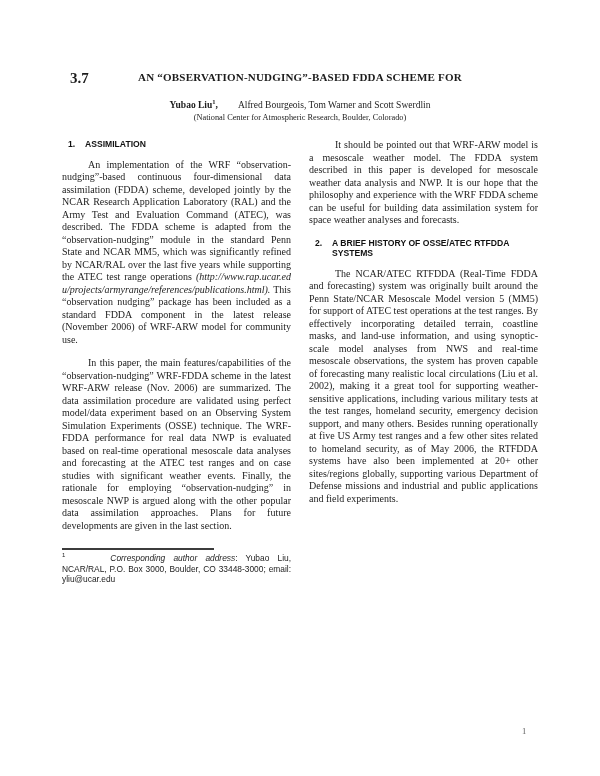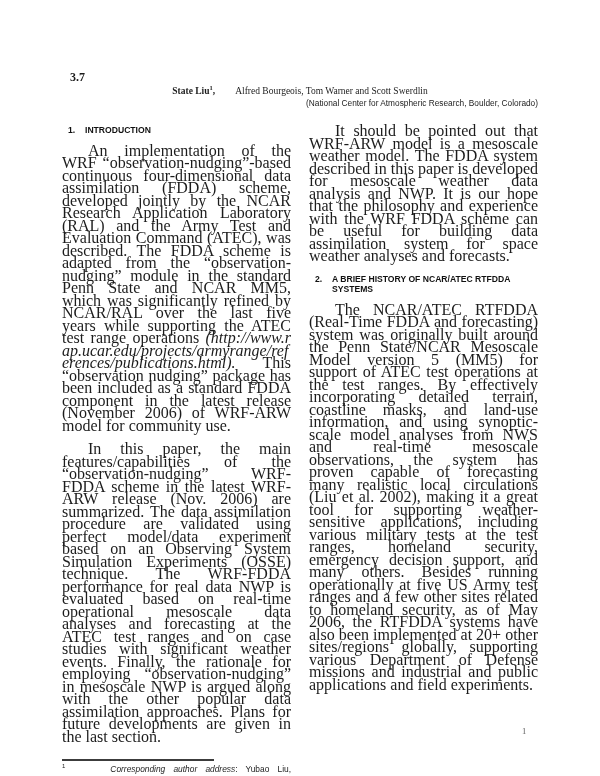--- a/index.html
+++ b/index.html
@@ -13,36 +13,36 @@
   }
   .page {
     position: absolute; inset: 0;
     padding: 70px 62px 0 62px;
   }
 
   
   .title-block { position: relative; text-align: center; }
   .paper-number {
     position: absolute; left: 8px; top: 0;
-    font-weight: bold; font-size: 12px;
+    font-weight: bold; font-size: 15px;
   }
   .title-line {
     font-weight: bold; font-size: 11px; line-height: 14px;
     letter-spacing: 0.2px;
   }
   .authors {
     text-align: center; margin-top: 15px;
     font-size: 9.5px; line-height: 12px;
   }
   .authors .lead { font-weight: bold; }
   .authors sup { font-size: 6.5px; vertical-align: super; line-height: 0; }
   .authors .rest { margin-left: 20px; }
   .affiliation {
-    text-align: right; margin-top: 1px;
-    font-family: Liberation Sans, sans-serif;
+    text-align: center; margin-top: 1px;
+    font-family: Liberation Serif, serif;
     font-size: 8.3px; line-height: 11px; color: #222;
   }
 
   
   .columns {
     display: flex; gap: 18px; margin-top: 16px;
   }
   .col { width: 229px; }
 
   .section-heading {
@@ -50,21 +50,21 @@
     font-family: "Liberation Sans", sans-serif;
     font-weight: bold; font-size: 8.6px; line-height: 10.5px;
     color: #111;
     margin: 0 0 9px 6px;
   }
   .section-heading .h-num { width: 17px; flex: none; }
   .section-heading .h-text { flex: 1; }
   .heading-2 { margin-top: 4px; }
 
   p.body-par {
-    font-size: 16px; line-height: 12.5px;
+    font-size: 10px; line-height: 12.5px;
     text-align: justify; text-indent: 26px;
     margin-bottom: 11px;
   }
   p.body-par:last-child { margin-bottom: 0; }
   .url-italic {
     font-style: italic;
     word-break: break-all;
   }
 
   
@@ -87,50 +87,51 @@
     font-size: 8.5px; color: #5a5a5a;
   }
 </style>
 </head>
 <body>
 
 <div class="page">
 
   <div class="title-block">
     <span class="paper-number">3.7</span>
+    <div class="title-line">AN “OBSERVATION-NUDGING”-BASED FDDA SCHEME FOR</div>
   </div>
 
-  <div class="authors"><span class="lead"><span>State Liu</span><sup>1</sup><span>,</span></span><span class="rest">Alfred Bourgeois, Tom Warner and Scott Swerdlin</span></div>
+  <div class="authors"><span class="lead"><span>Yubao Liu</span><sup>1</sup><span>,</span></span><span class="rest">Alfred Bourgeois, Tom Warner and Scott Swerdlin</span></div>
 
   <div class="affiliation">(National Center for Atmospheric Research, Boulder, Colorado)</div>
 
   <div class="columns">
 
     <div class="col">
       <div class="section-heading">
         <span class="h-num">1.</span>
-        <span class="h-text">INTRODUCTION</span>
+        <span class="h-text">ASSIMILATION</span>
       </div>
 
       <p class="body-par"><span>An implementation of the WRF “observation-nudging”-based continuous four-dimensional data assimilation (FDDA) scheme, developed jointly by the NCAR Research Application Laboratory (RAL) and the Army Test and Evaluation Command (ATEC), was described. The FDDA scheme is adapted from the “observation-nudging” module in the standard Penn State and NCAR MM5, which was significantly refined by NCAR/RAL over the last five years while supporting the ATEC test range operations </span><span class="url-italic">(http://www.rap.ucar.edu/projects/armyrange/references/publications.html).</span><span> This “observation nudging” package has been included as a standard FDDA component in the latest release (November 2006) of WRF-ARW model for community use.</span></p>
 
       <p class="body-par">In this paper, the main features/capabilities of the “observation-nudging” WRF-FDDA scheme in the latest WRF-ARW release (Nov. 2006) are summarized. The data assimilation procedure are validated using perfect model/data experiment based on an Observing System Simulation Experiments (OSSE) technique. The WRF-FDDA performance for real data NWP is evaluated based on real-time operational mesoscale data analyses and forecasting at the ATEC test ranges and on case studies with significant weather events. Finally, the rationale for employing “observation-nudging” in mesoscale NWP is argued along with the other popular data assimilation approaches. Plans for future developments are given in the last section.</p>
 
       <div class="footnote-block">
         <div class="footnote-rule"></div>
         <div class="footnote-text"><sup>1</sup><span class="fn-label">Corresponding author address</span><span>: Yubao Liu, NCAR/RAL, P.O. Box 3000, Boulder, CO 33448-3000; email: yliu@ucar.edu</span></div>
       </div>
     </div>
 
     <div class="col">
       <p class="body-par">It should be pointed out that WRF-ARW model is a mesoscale weather model. The FDDA system described in this paper is developed for mesoscale weather data analysis and NWP. It is our hope that the philosophy and experience with the WRF FDDA scheme can be useful for building data assimilation system for space weather analyses and forecasts.</p>
 
       <div class="section-heading heading-2">
         <span class="h-num">2.</span>
-        <span class="h-text">A BRIEF HISTORY OF NCAR/ATEC RTFDDA SYSTEMS</span>
+        <span class="h-text">A BRIEF HISTORY OF OSSE/ATEC RTFDDA SYSTEMS</span>
       </div>
 
       <p class="body-par">The NCAR/ATEC RTFDDA (Real-Time FDDA and forecasting) system was originally built around the Penn State/NCAR Mesoscale Model version 5 (MM5) for support of ATEC test operations at the test ranges. By effectively incorporating detailed terrain, coastline masks, and land-use information, and using synoptic-scale model analyses from NWS and real-time mesoscale observations, the system has proven capable of forecasting many realistic local circulations (Liu et al. 2002), making it a great tool for supporting weather-sensitive applications, including various military tests at the test ranges, homeland security, emergency decision support, and many others. Besides running operationally at five US Army test ranges and a few other sites related to homeland security, as of May 2006, the RTFDDA systems have also been implemented at 20+ other sites/regions globally, supporting various Department of Defense missions and industrial and public applications and field experiments.</p>
 
     </div>
 
   </div>
 
   <div class="page-number">1</div>
 

